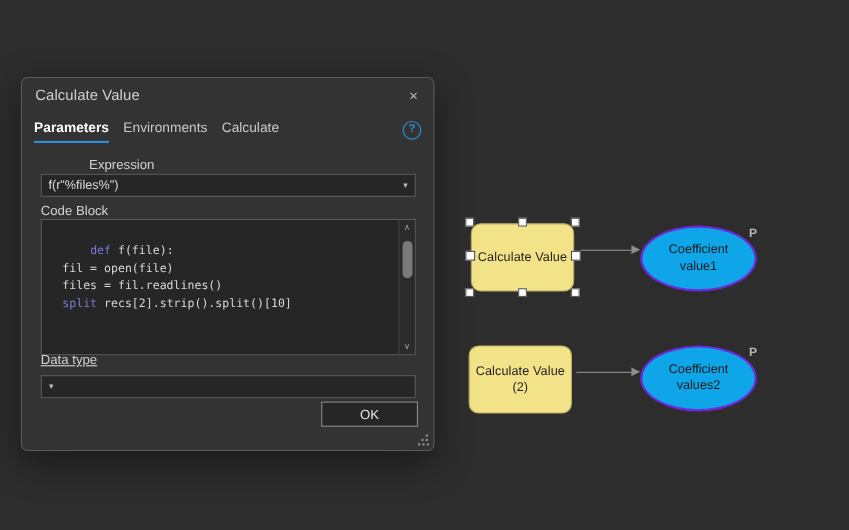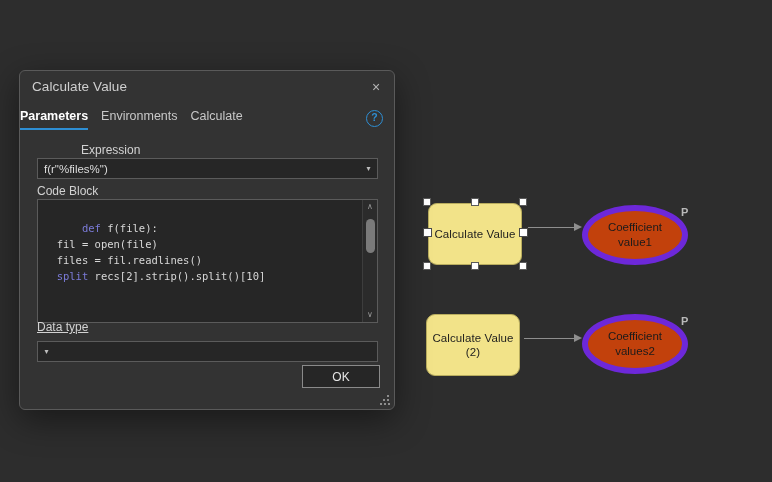--- a/index.html
+++ b/index.html
@@ -38,22 +38,22 @@
     justify-content: center;
     text-align: center;
     color: #1d1d1d;
     font-size: 11.5px;
     line-height: 14px;
     letter-spacing: .1px;
   }
 
   .node-ellipse {
     position: absolute;
-    background: #c2410c;
-    border: 6px solid #6d28d9;
+    background: #0ea5e9;
+    border: 2px solid #6d28d9;
     border-radius: 50%;
     box-sizing: border-box;
     display: flex;
     align-items: center;
     justify-content: center;
     text-align: center;
     color: #1b1b1b;
     font-size: 11.5px;
     line-height: 15px;
   }
@@ -142,21 +142,21 @@
     align-items: center;
     justify-content: center;
     color: #b5b5b5;
     font-size: 14px;
     cursor: pointer;
     user-select: none;
   }
 
   .tabs {
     position: absolute;
-    left: 0;
+    left: 11px;
     top: 38px;
     display: flex;
     gap: 13px;
     align-items: flex-end;
   }
   .tab {
     font-size: 12.5px;
     color: #c8c8c8;
     padding-bottom: 5px;
     cursor: pointer;
@@ -269,21 +269,21 @@
     height: 34px;
     background: #7a7a7a;
     border-radius: 5px;
     cursor: pointer;
   }
 
   .ok-button {
     position: absolute;
     right: 14px;
     bottom: 21px;
-    width: 78px;
+    width: 88px;
     height: 23px;
     background: #262626;
     border: 1px solid #8a8a8a;
     box-sizing: border-box;
     color: #e4e4e4;
     font-size: 12px;
     display: flex;
     align-items: center;
     justify-content: center;
     cursor: pointer;

